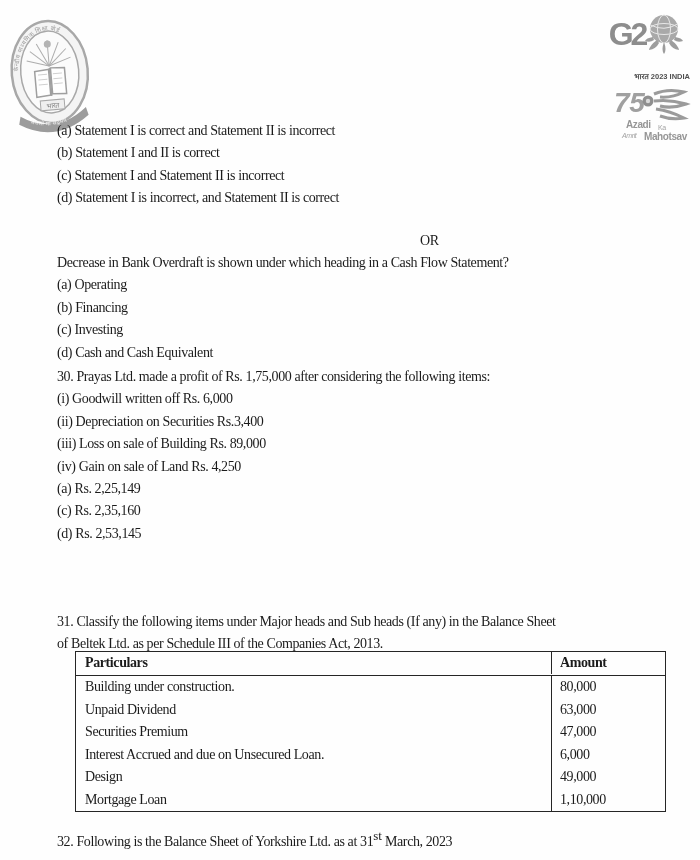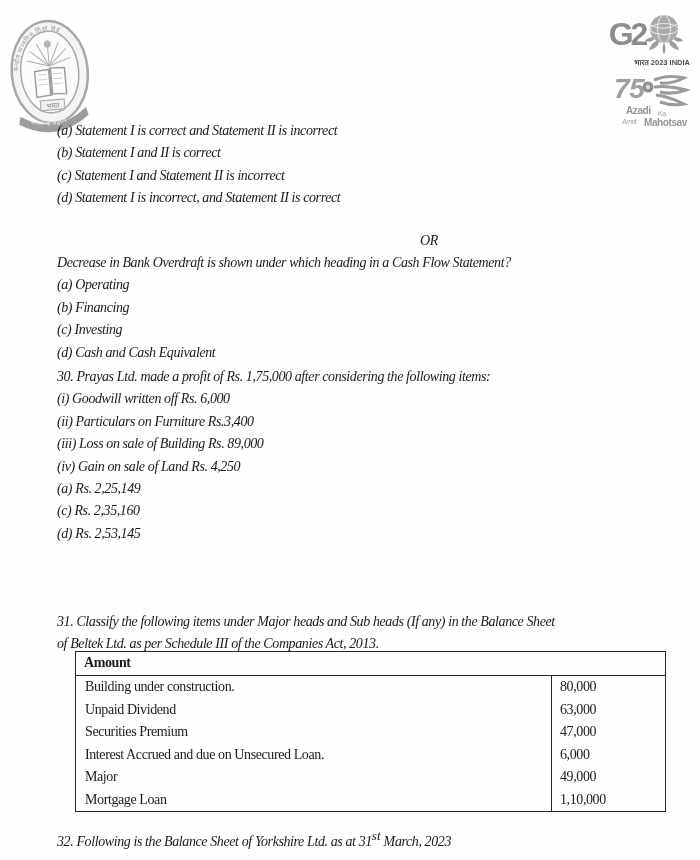--- a/index.html
+++ b/index.html
@@ -4,21 +4,21 @@
 <style>
   html,body { margin:0; padding:0; }
   body { background:#ffffff; }
   .page {
     position:relative; width:700px; height:860px; background:#fefefe;
     font-family:"Liberation Serif","DejaVu Serif",serif;
     color:#1b1b1b; font-size:14px; letter-spacing:-0.4px;
     overflow:hidden;
   }
   .textblock { position:absolute; left:57px; right:10px; filter:blur(0.25px); }
-  .line { white-space:nowrap; line-height:22.4px; height:22.4px;font-style:italic; }
+  .line { white-space:nowrap; line-height:22.4px; height:22.4px; }
   .or-line { padding-left:363px;margin-top:20px; }
   sup.st { font-size:13px; letter-spacing:0; vertical-align:super; line-height:0; }
 
   
   .tbl {
     position:absolute; left:75px; top:651px; width:591px;
     border:1.8px solid #262626; box-sizing:border-box;
     filter:blur(0.25px); background:#fefefe;
   }
   .tbl-header { display:flex; height:23px; border-bottom:1.8px solid #262626; font-weight:bold; }
@@ -34,21 +34,21 @@
   
   .g20 { position:absolute; left:598px; top:12px; width:96px; text-align:center; }
   .g20-row { display:flex; align-items:center; justify-content:center; height:44px; }
   .g20-text {
     font-family:"Liberation Sans","DejaVu Sans",sans-serif;
     font-weight:bold; font-size:32px; color:#8d8d8d; letter-spacing:-3px; line-height:40px;
   }
   .g20-sub {
     font-family:"Liberation Sans","DejaVu Sans",sans-serif;
     font-size:7.5px; font-weight:bold; color:#4f4f4f; letter-spacing:0;
-    text-align:right; padding-right:4px; margin-top:1px; white-space:nowrap;
+    text-align:right; padding-right:4px; margin-top:15px; white-space:nowrap;
   }
   .azadi { margin-top:5px; margin-left:14px; }
 </style>
 </head>
 <body>
 
 <div class="page">
 
   <svg class="cbse" viewBox="0 0 82 122" xmlns="http://www.w3.org/2000/svg">
     <defs>
@@ -144,44 +144,45 @@
     <div class="line">Decrease in Bank Overdraft is shown under which heading in a Cash Flow Statement?</div>
     <div class="line">(a) Operating</div>
     <div class="line">(b) Financing</div>
     <div class="line">(c) Investing</div>
     <div class="line">(d) Cash and Cash Equivalent</div>
   </div>
 
   <div class="textblock" style="top:366px;">
     <div class="line">30. Prayas Ltd. made a profit of Rs. 1,75,000 after considering the following items:</div>
     <div class="line">(i) Goodwill written off Rs. 6,000</div>
-    <div class="line">(ii) Particulars on Furniture Rs.3,400</div>
+    <div class="line">(ii) Depreciation on Securities Rs.3,400</div>
     <div class="line">(iii) Loss on sale of Building Rs. 89,000</div>
     <div class="line">(iv) Gain on sale of Land Rs. 4,250</div>
     <div class="line">(a) Rs. 2,25,149</div>
     <div class="line">(c) Rs. 2,35,160</div>
     <div class="line">(d) Rs. 2,53,145</div>
   </div>
 
   <div class="textblock" style="top:611px;">
     <div class="line">31. Classify the following items under Major heads and Sub heads (If any) in the Balance Sheet</div>
     <div class="line">of Beltek Ltd. as per Schedule III of the Companies Act, 2013.</div>
   </div>
 
   <div class="tbl">
     <div class="tbl-header">
+      <div class="col-part trow">Particulars</div>
       <div class="col-amt trow">Amount</div>
     </div>
     <div class="tbl-body">
       <div class="col-part">
         <div class="trow">Building under construction.</div>
         <div class="trow">Unpaid Dividend</div>
         <div class="trow">Securities Premium</div>
         <div class="trow">Interest Accrued and due on Unsecured Loan.</div>
-        <div class="trow">Major</div>
+        <div class="trow">Design</div>
         <div class="trow">Mortgage Loan</div>
       </div>
       <div class="col-amt">
         <div class="trow">80,000</div>
         <div class="trow">63,000</div>
         <div class="trow">47,000</div>
         <div class="trow">6,000</div>
         <div class="trow">49,000</div>
         <div class="trow">1,10,000</div>
       </div>

